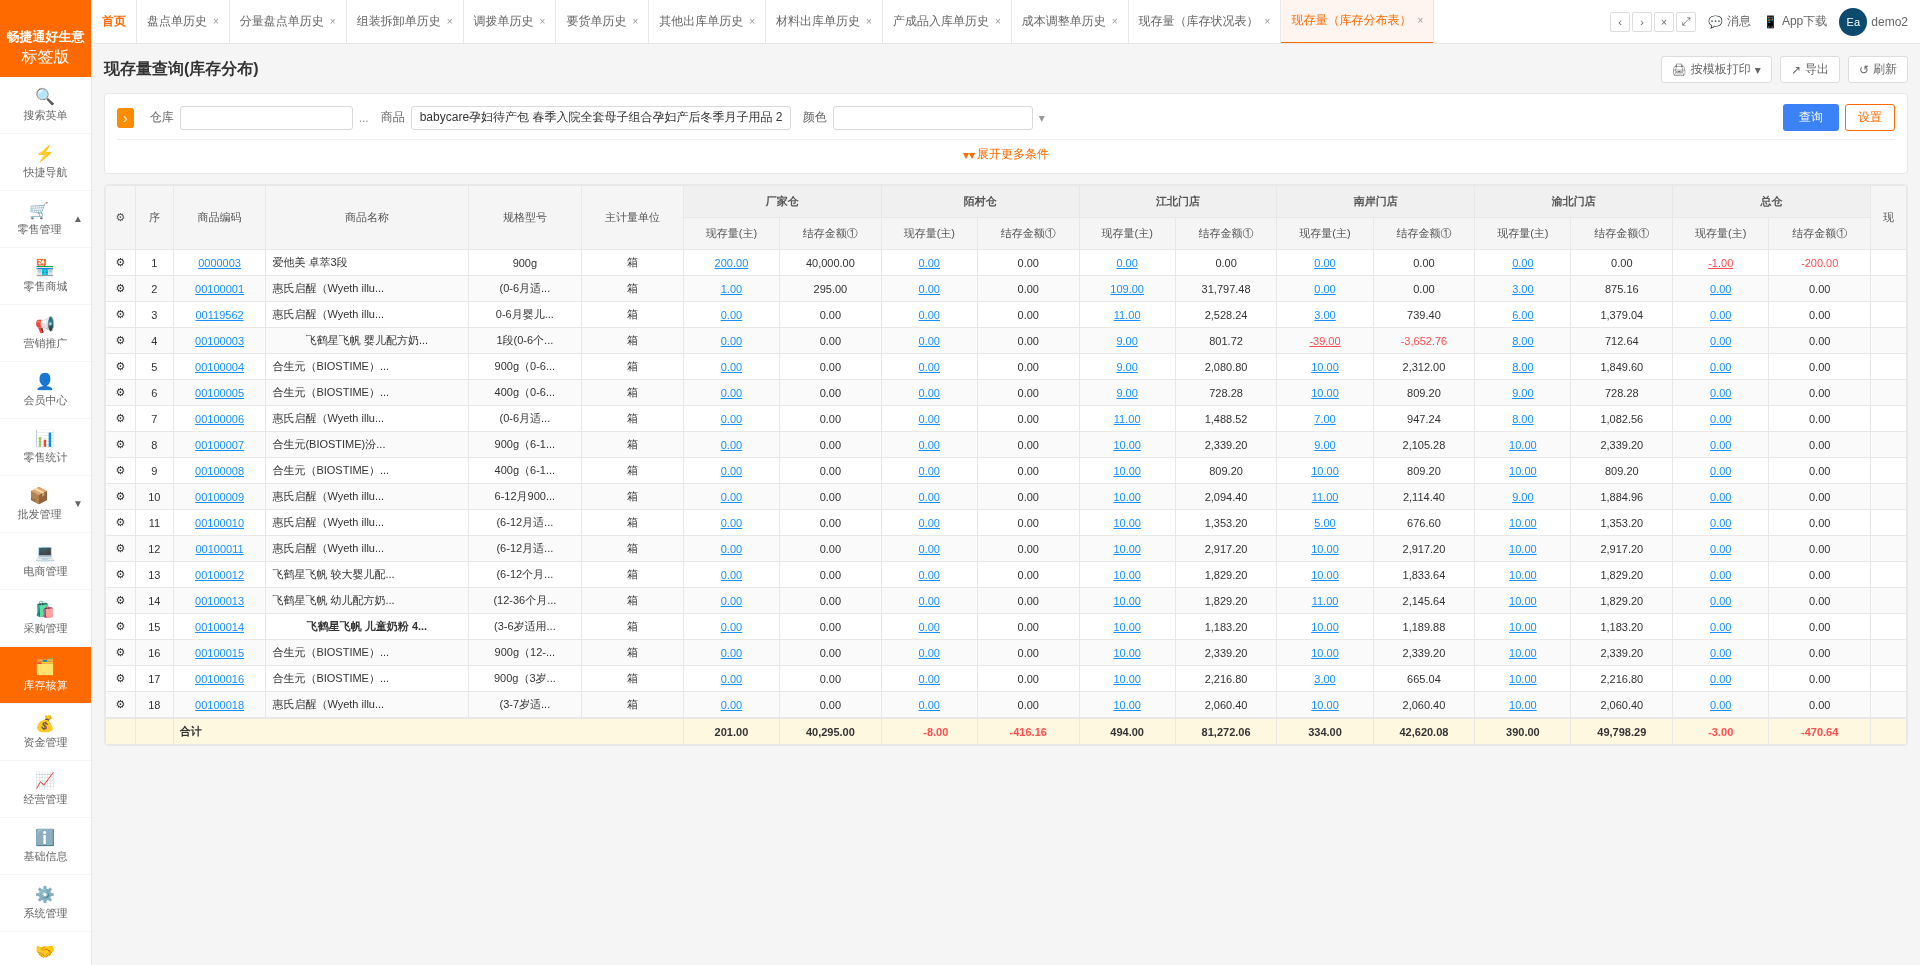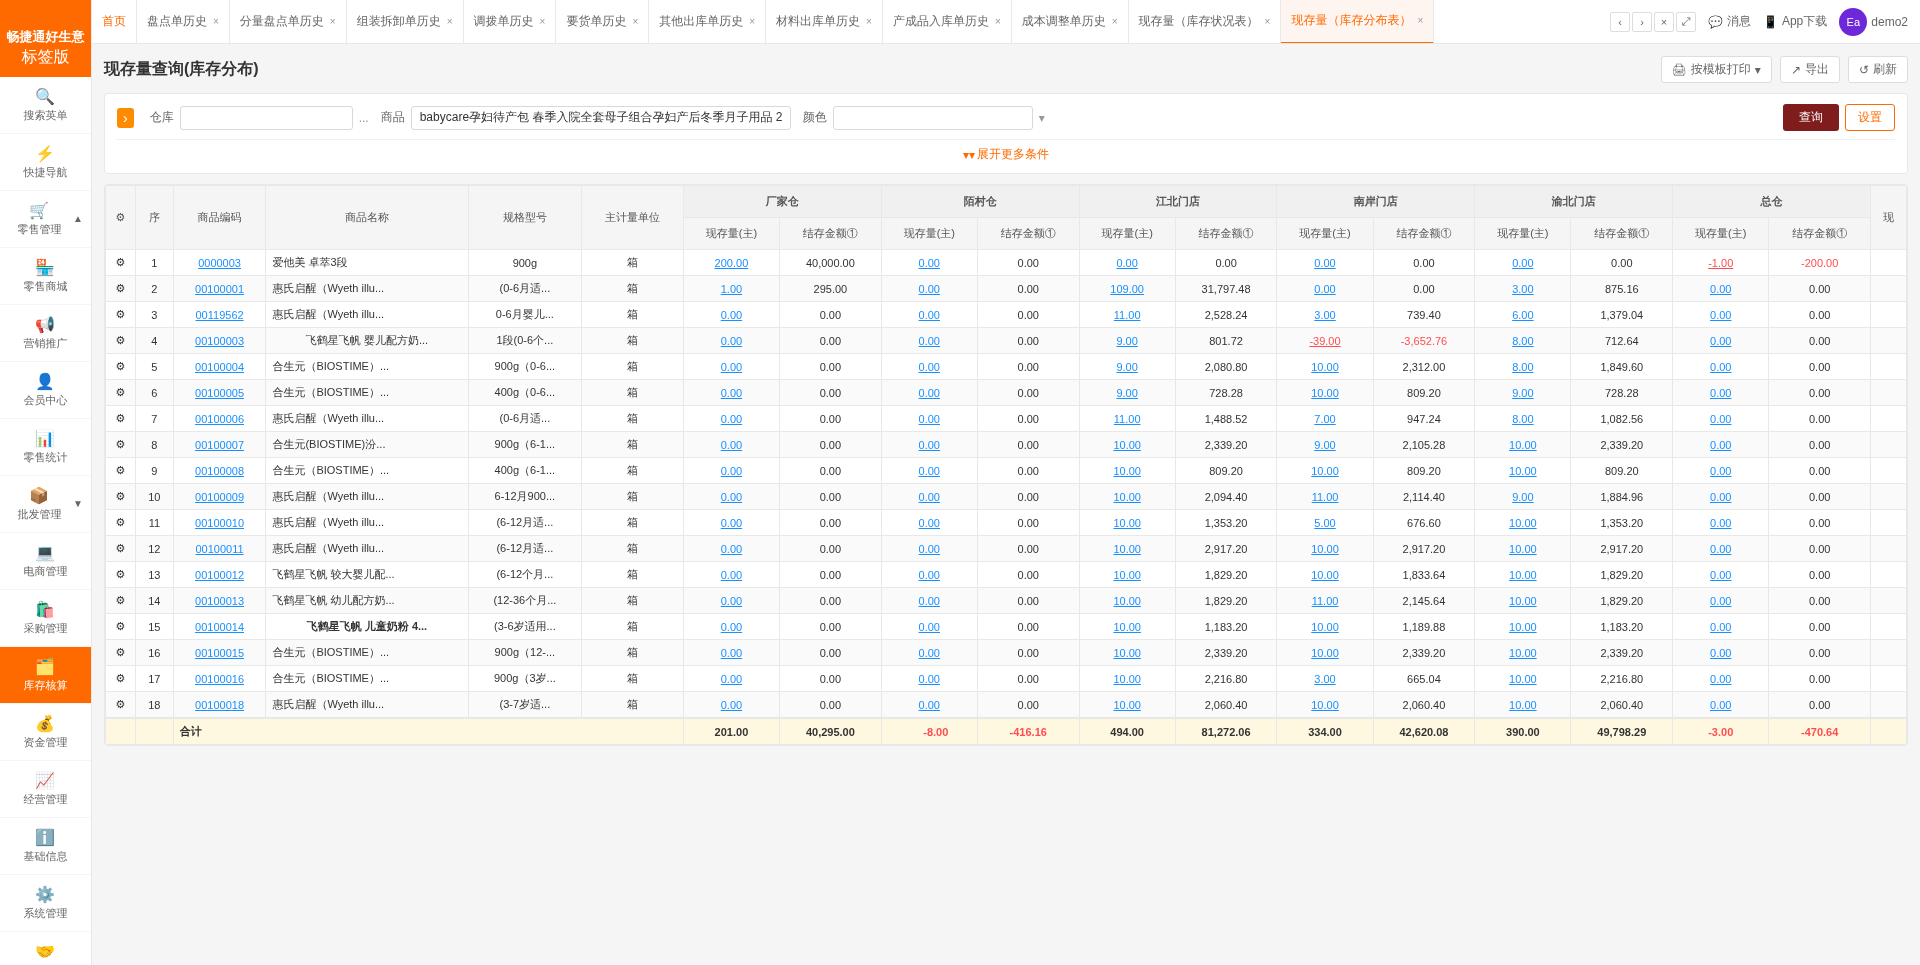--- a/index.html
+++ b/index.html
@@ -26,46 +26,46 @@
     .header {
       position: fixed; left: 92px; top: 0; right: 0; height: 44px; background: #fff; border-bottom: 1px solid #e8e8e8;
       display: flex; align-items: center; z-index: 99; overflow: hidden;
     }
     .header-tabs { display: flex; align-items: center; flex: 1; overflow: hidden; height: 44px; }
     .header-tab {
       display: flex; align-items: center; padding: 0 10px; height: 44px; font-size: 12px; color: #666; cursor: pointer;
       border-right: 1px solid #e8e8e8; white-space: nowrap; gap: 4px; flex-shrink: 0;
     }
     .header-tab.active { background: #fff5f0; color: #ff6a00; border-bottom: 2px solid #ff6a00; }
-    .header-tab.home { color: #ff6a00; font-weight: normal; }
+    .header-tab.home { color: #ff6a00; font-weight: bold; }
     .header-tab .close-x { color: #999; font-size: 10px; margin-left: 2px; }
     .header-right { display: flex; align-items: center; gap: 12px; padding: 0 12px; flex-shrink: 0; }
     .header-right-item { display: flex; align-items: center; gap: 4px; cursor: pointer; color: #666; font-size: 12px; }
     .header-nav-arrows { display: flex; gap: 2px; flex-shrink: 0; }
     .nav-arrow { width: 20px; height: 20px; display: flex; align-items: center; justify-content: center; cursor: pointer; color: #666; border: 1px solid #ddd; border-radius: 2px; font-size: 11px; }
-    .avatar { width: 28px; height: 28px; border-radius: 50%; background: #6d28d9; display: flex; align-items: center; justify-content: center; color: #fff; font-size: 11px; }
+    .avatar { width: 28px; height: 28px; border-radius: 50%; background: #0c4a6e; display: flex; align-items: center; justify-content: center; color: #fff; font-size: 11px; }
 
     
     .main { margin-left: 92px; margin-top: 44px; padding: 12px; overflow: auto; height: calc(965px - 44px); }
 
     
     .page-title-bar { display: flex; align-items: center; justify-content: space-between; margin-bottom: 10px; }
     .page-title { font-size: 16px; font-weight: bold; color: #333; }
     .page-actions { display: flex; gap: 8px; }
     .btn-action { padding: 4px 10px; border: 1px solid #ddd; border-radius: 3px; cursor: pointer; font-size: 12px; color: #666; background: #fff; display: flex; align-items: center; gap: 4px; }
 
     
     .filter-bar { background: #fff; border: 1px solid #e8e8e8; border-radius: 4px; padding: 10px 12px; margin-bottom: 10px; }
     .filter-row { display: flex; align-items: center; gap: 12px; flex-wrap: wrap; }
     .filter-item { display: flex; align-items: center; gap: 6px; }
     .filter-label { color: #666; font-size: 12px; white-space: nowrap; }
     .filter-input { border: 1px solid #d9d9d9; border-radius: 3px; padding: 4px 8px; font-size: 12px; color: #333; background: #fff; min-width: 120px; }
     .filter-input-wide { min-width: 380px; color: #333; }
     .filter-expand { color: #ff6a00; cursor: pointer; font-size: 12px; display: flex; align-items: center; gap: 2px; }
-    .btn-query { background: #7f1d1d; color: #fff; border: none; border-radius: 3px; padding: 5px 16px; cursor: pointer; font-size: 12px; }
+    .btn-query { background: #3b82f6; color: #fff; border: none; border-radius: 3px; padding: 5px 16px; cursor: pointer; font-size: 12px; }
     .btn-settings { background: #fff; color: #ff6a00; border: 1px solid #ff6a00; border-radius: 3px; padding: 4px 12px; cursor: pointer; font-size: 12px; }
     .orange-arrow { background: #ff8c00; color: #fff; padding: 2px 6px; border-radius: 3px; cursor: pointer; font-size: 14px; margin-right: 4px; }
 
     
     .table-wrapper { background: #fff; border: 1px solid #e8e8e8; border-radius: 4px; overflow: auto; }
     table { width: 100%; border-collapse: collapse; font-size: 12px; }
     thead tr { background: #f5f5f5; }
     th { padding: 8px 6px; border: 1px solid #e8e8e8; text-align: center; font-weight: normal; color: #555; white-space: nowrap; font-size: 11px; }
     td { padding: 5px 6px; border: 1px solid #e8e8e8; text-align: center; color: #333; white-space: nowrap; font-size: 11px; }
     tr:nth-child(even) td { background: #fafafa; }

